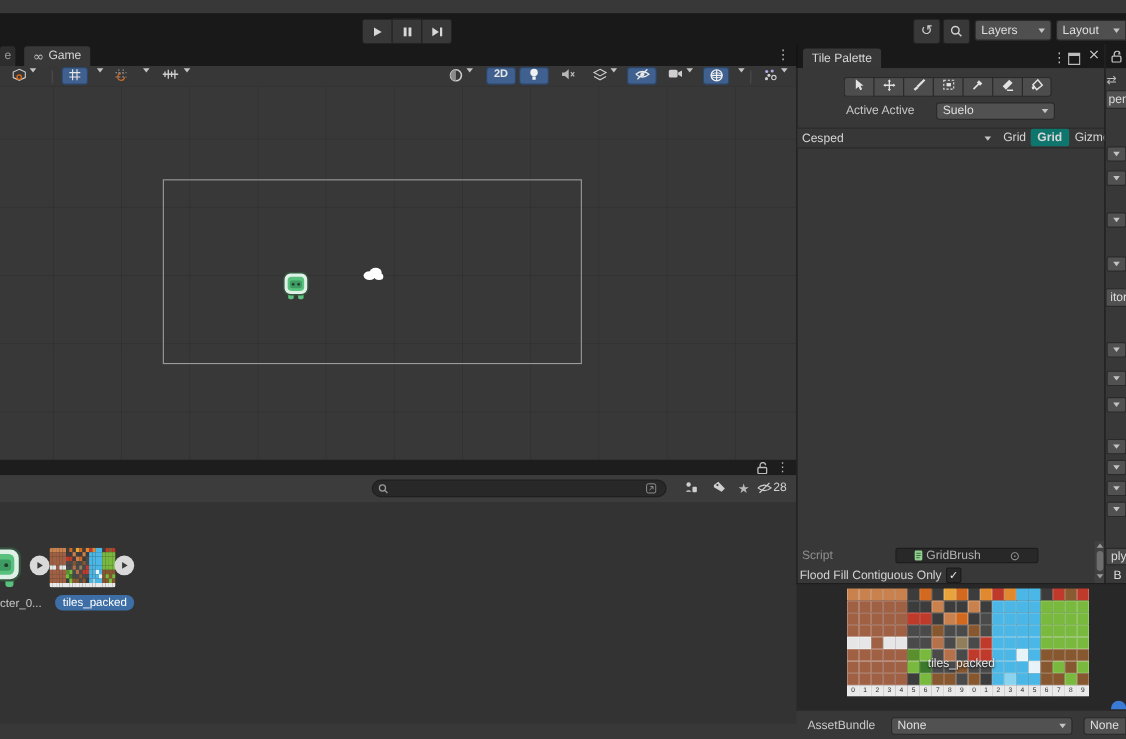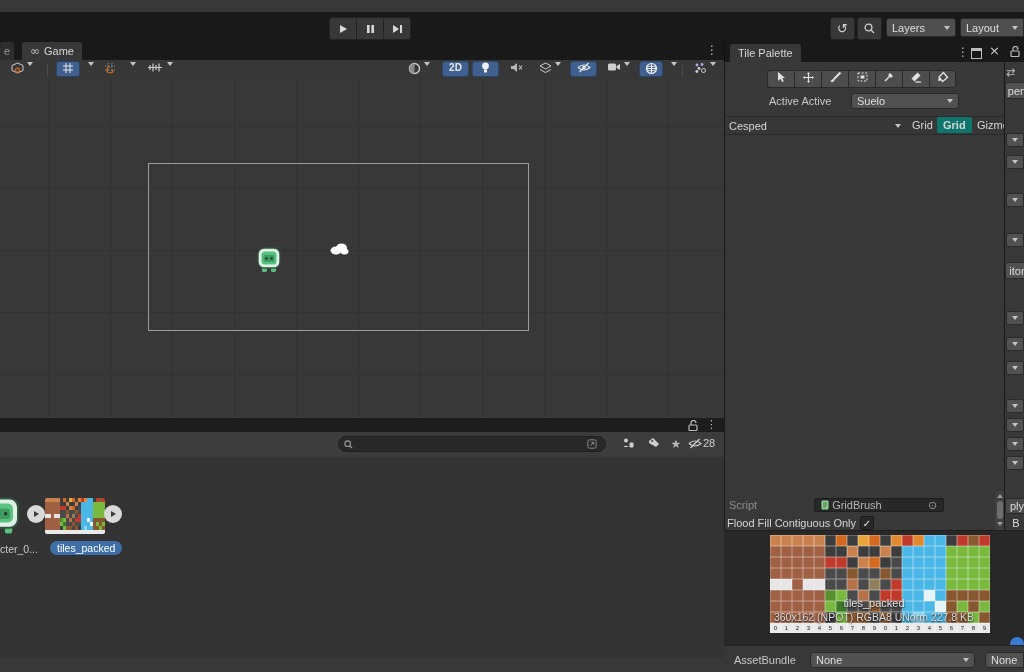--- a/index.html
+++ b/index.html
@@ -46,21 +46,21 @@
   
   .tp{background:#383838;border-left:1px solid #191919;}
   .toolseg{display:flex;}
   .toolseg .ibtn{width:27px;height:18px;border-radius:0;border-right:none;background:#4d4d4d;}
   .toolseg .ibtn:first-child{border-radius:3px 0 0 3px;}
   .toolseg .ibtn:last-child{border-radius:0 3px 3px 0;border-right:1px solid #292929;}
   .palbar{background:#373737;border-top:1px solid #2a2a2a;border-bottom:1px solid #2a2a2a;}
   .flatbtn{color:#d6d6d6;padding:0 6px;height:16px;display:flex;align-items:center;border-radius:2px;}
   .flatbtn.on{background:#0f766e;font-weight:bold;}
   .hint{color:#747474;}
-  .objfield{background:#282828;border:1px solid #1d1d1d;border-radius:2px;color:#b4b4b4;display:flex;align-items:center;padding:0 6px;box-sizing:border-box;}
+  .objfield{background:#282828;border:1px solid #1d1d1d;border-radius:2px;color:#b4b4b4;display:flex;align-items:center;padding:0 16px;box-sizing:border-box;}
   .chk{width:12px;height:12px;background:#282828;border:1px solid #1a1a1a;border-radius:2px;color:#eee;font-size:10px;display:flex;align-items:center;justify-content:center;}
   .sb{background:#404040;}
   .sbthumb{background:#6e6e6e;border-radius:3px;}
   .sbtri{color:#9a9a9a;font-size:7px;line-height:7px;text-align:center;}
   
   .strip{background:#383838;border-left:1px solid #191919;}
   .stub{width:16px;height:12px;background:#515151;border:1px solid #2a2a2a;border-radius:2px;display:flex;align-items:center;justify-content:center;}
   .frag{background:#515151;border:1px solid #2a2a2a;border-radius:2px;color:#dcdcdc;display:flex;align-items:center;justify-content:center;}
   
   .preview{background:#282828;border-top:1px solid #1e1e1e;}
@@ -825,21 +825,20 @@
         <div style="background: rgb(233, 233, 233);">2</div>
         <div style="background: rgb(233, 233, 233);">3</div>
         <div style="background: rgb(233, 233, 233);">4</div>
         <div style="background: rgb(233, 233, 233);">5</div>
         <div style="background: rgb(233, 233, 233);">6</div>
         <div style="background: rgb(233, 233, 233);">7</div>
         <div style="background: rgb(233, 233, 233);">8</div>
         <div style="background: rgb(233, 233, 233);">9</div>
       </div>
     <div class="abs pvname" style="left:0;top:66px;width:300px;text-align:center;">tiles_packed</div>
-    <div class="abs pvstats" style="left:0;top:80px;width:300px;text-align:center;">360x162 (NPOT) RGBA8 UNorm 227.8 KB</div>
     <div class="abs" style="left:286px;top:106px;width:14px;height:14px;border-radius:50%;background:#3a7bd5;"></div>
   </div>
 
   <div class="abs abrow" style="left:724px;top:645px;width:300px;height:27px;">
     <span class="abs" style="left:10px;top:8px;color:#c8c8c8;">AssetBundle</span>
     <div class="abs dd" style="left:86px;top:6px;width:165px;height:16px;background:#515151;">
       <span>None</span>
         <span class="tri"></span>
     </div>
     <div class="abs dd" style="left:261px;top:6px;width:39px;height:16px;background:#515151;border-radius:3px 0 0 3px;">

